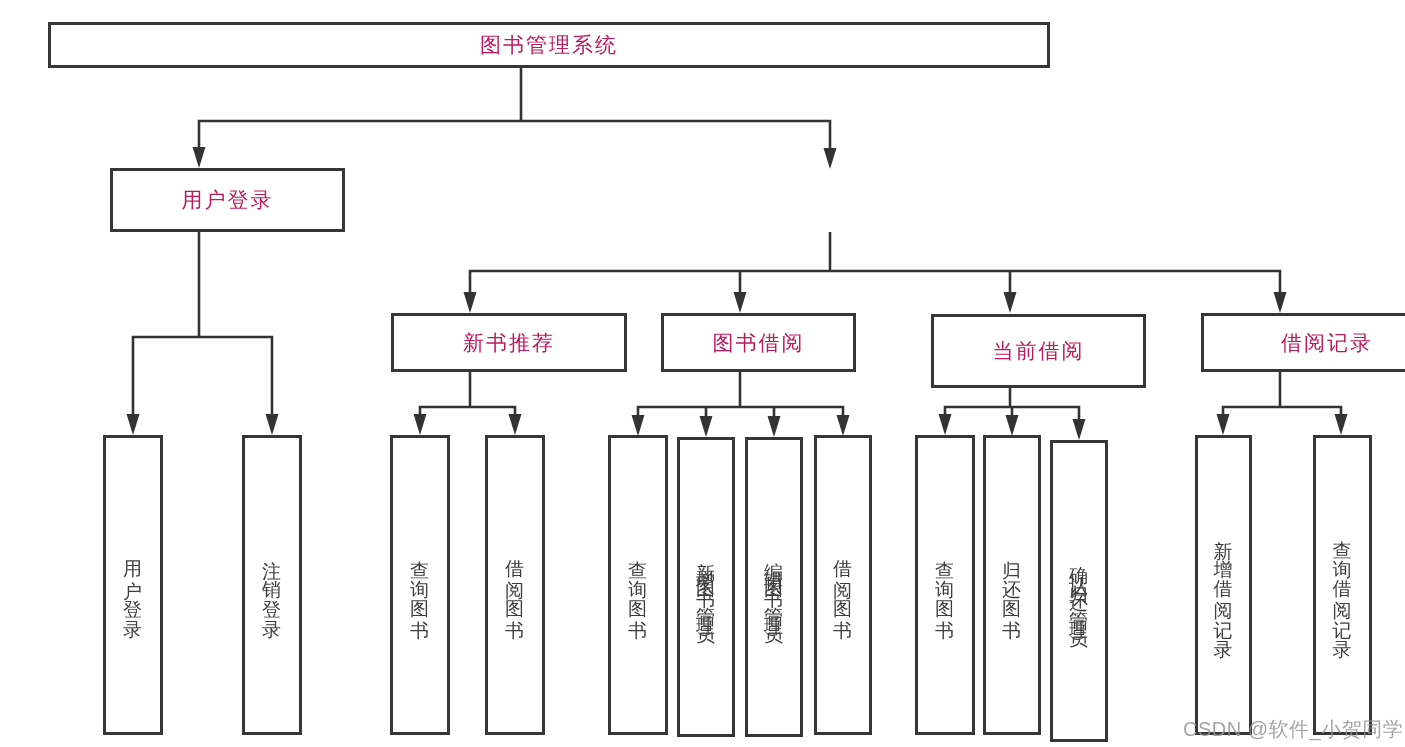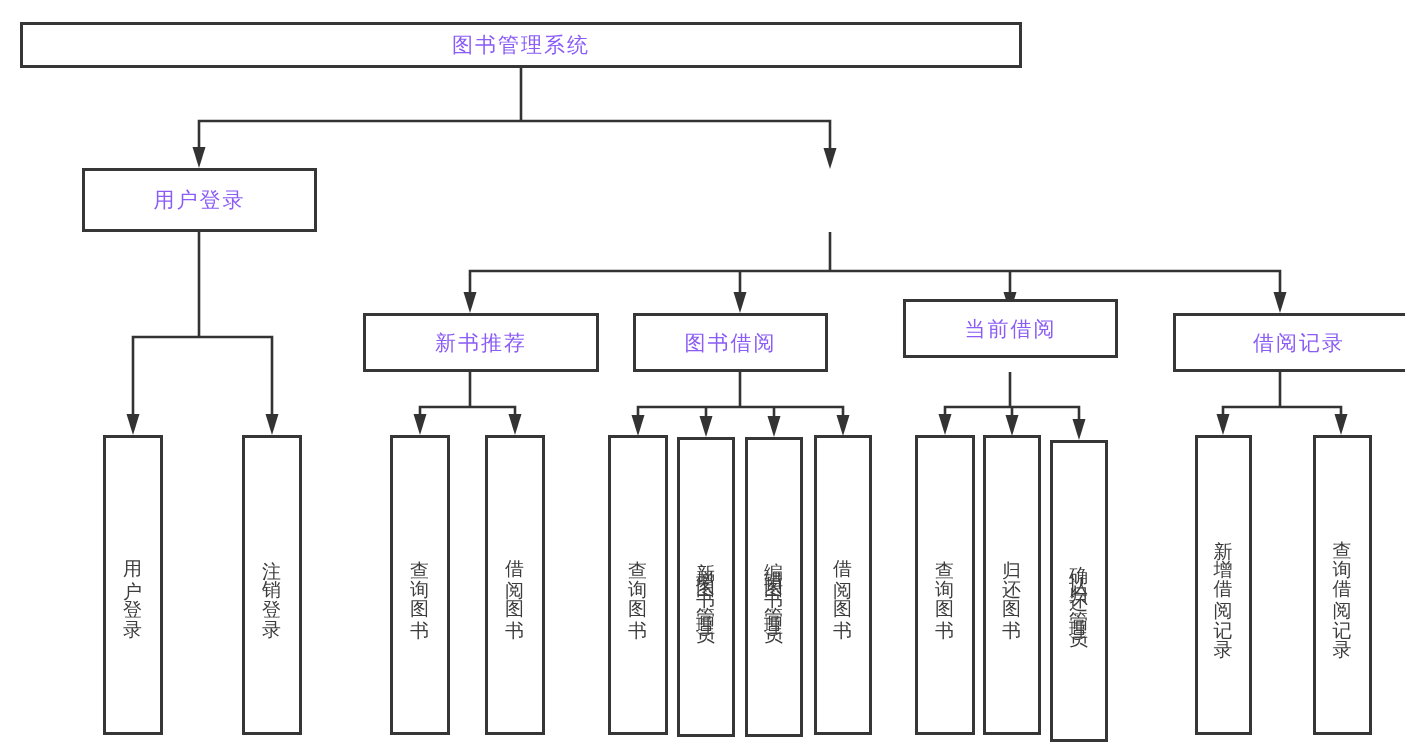--- a/index.html
+++ b/index.html
@@ -18,23 +18,24 @@
     pointer-events: none;
   }
   .hbox {
     position: absolute;
     box-sizing: border-box;
     border: 3px solid #363636;
     background: #ffffff;
     display: flex;
     align-items: center;
     justify-content: center;
-    color: #8b5cf6;
+    color: #be185d;
     font-size: 21px;
     letter-spacing: 2px;
+    margin-left: 28px;
   }
   .vbox {
     position: absolute;
     box-sizing: border-box;
     border: 3px solid #363636;
     background: #ffffff;
     display: flex;
     align-items: center;
     justify-content: center;
   }
@@ -103,21 +104,21 @@
       <polygon points="1334.5,414 1347.5,414 1341,435"></polygon>
     </g>
   </svg>
 
   <div class="hbox" style="left:20px; top:22px; width:1002px; height:46px;">图书管理系统</div>
 
   <div class="hbox" style="left:82px; top:168px; width:235px; height:64px;">用户登录</div>
 
   <div class="hbox" style="left:363px; top:313px; width:236px; height:59px;">新书推荐</div>
   <div class="hbox" style="left:633px; top:313px; width:195px; height:59px;">图书借阅</div>
-  <div class="hbox" style="left:903px; top:299px; width:215px; height:59px;">当前借阅</div>
+  <div class="hbox" style="left:903px; top:314px; width:215px; height:74px;">当前借阅</div>
   <div class="hbox" style="left:1173px; top:313px; width:252px; height:59px;">借阅记录</div>
 
   <div class="vbox" style="left:103px; top:435px; width:60px; height:300px;">
     <span>用户登录</span>
   </div>
   <div class="vbox" style="left:242px; top:435px; width:60px; height:300px;">
     <span>注销登录</span>
   </div>
 
   <div class="vbox" style="left:390px; top:435px; width:60px; height:300px;">
@@ -150,14 +151,15 @@
     <span>确认归还（管理员）</span>
   </div>
 
   <div class="vbox" style="left:1195px; top:435px; width:57px; height:300px;">
     <span>新增借阅记录</span>
   </div>
   <div class="vbox" style="left:1313px; top:435px; width:59px; height:300px;">
     <span>查询借阅记录</span>
   </div>
 
+  <div class="watermark">CSDN @软件_小贺同学</div>
 
 </div>
 
 </body></html>

